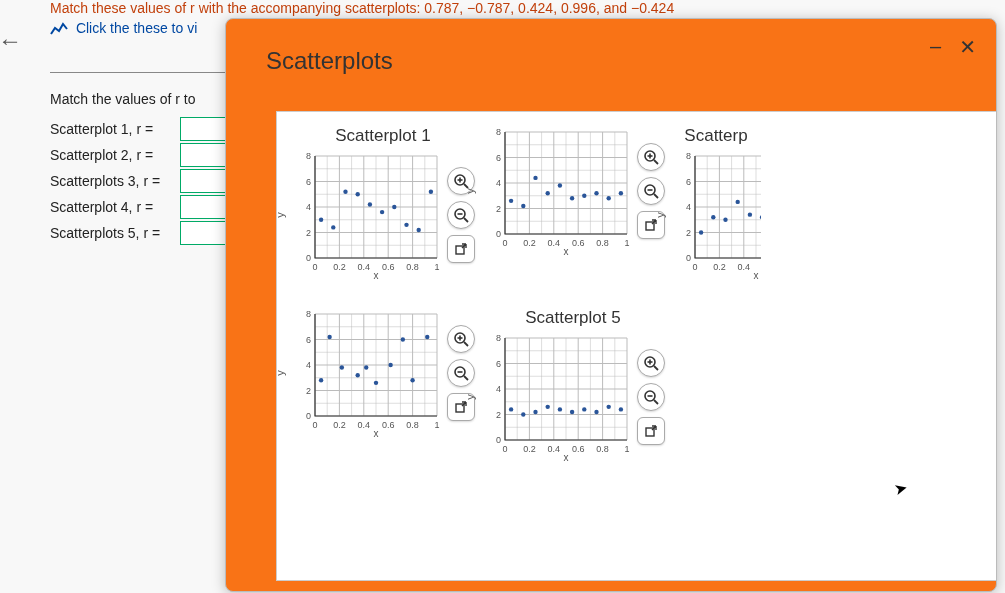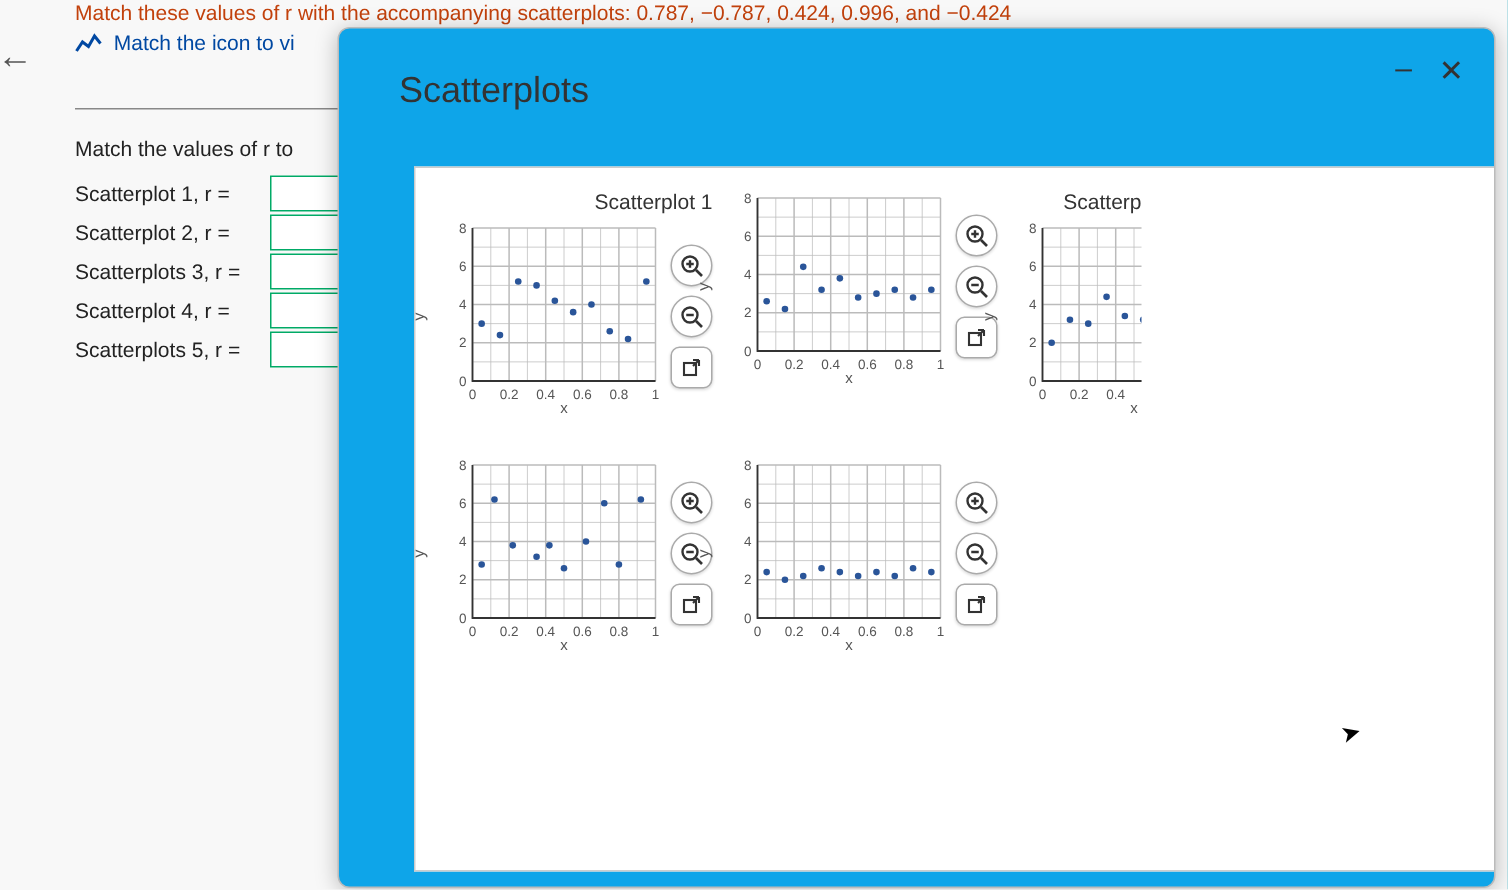--- a/index.html
+++ b/index.html
@@ -7,28 +7,28 @@
 .back-arrow{position:absolute;left:-2px;top:24px;font-size:24px;color:#555}
 .behind{position:absolute;left:50px;top:0;width:940px}
 .prompt-line1{margin-top:0;color:#c2410c}
 .icon-link{margin-top:4px;color:#0048a2}
 .icon-link svg{vertical-align:middle;margin-right:4px}
 .hr{height:1px;background:#888;margin:36px 0 18px 0;width:180px}
 .inputs-label{margin-bottom:10px}
 .input-row{display:flex;align-items:center;margin:2px 0;font-size:14px}
 .input-row span{width:130px}
 .input-row input{width:44px;height:20px;border:1px solid #0a6;background:#fff}
-.modal{position:absolute;left:225px;top:18px;width:770px;height:572px;background:#0ea5e9;border:1px solid #bbb;border-radius:8px;box-shadow:0 2px 14px rgba(0,0,0,.25)}
+.modal{position:absolute;left:225px;top:18px;width:770px;height:572px;background:#f97316;border:1px solid #bbb;border-radius:8px;box-shadow:0 2px 14px rgba(0,0,0,.25)}
 .modal-header{position:relative;padding:28px 30px 18px 40px}
 .modal-title{font-size:24px;color:#333}
 .win-btns{position:absolute;right:20px;top:16px;display:flex;gap:18px;font-size:20px;color:#333}
 .win-btns span{cursor:pointer}
 .chart-area{position:absolute;left:50px;top:92px;right:0;bottom:10px;border:1px solid #ccc;border-right:none;background:#fff;padding:14px 0 0 14px;overflow:hidden;white-space:nowrap}
 .plot-block{display:inline-block;vertical-align:top;margin:0 6px 20px 0;position:relative}
-.plot-title{text-align:right;font-size:14px;margin-bottom:4px;color:#333}
+.plot-title{text-align:center;font-size:17px;margin-bottom:4px;color:#333}
 .plot-wrap{display:flex;align-items:center}
 .plot-canvas{width:150px;height:130px;position:relative}
 .tools{display:inline-flex;flex-direction:column;gap:6px;margin-left:6px;vertical-align:top}
 .tool{width:26px;height:26px;border:1px solid #aaa;border-radius:50%;background:#fff;display:flex;align-items:center;justify-content:center;font-size:14px;color:#333;cursor:pointer;box-shadow:0 1px 2px rgba(0,0,0,.15)}
 .tool.sq{border-radius:6px}
 .row2{margin-top:8px}
 .yl{position:absolute;left:-14px;top:50%;transform:translateY(-50%) rotate(-90deg);font-size:11px;color:#555}
 .cursor{position:absolute;left:668px;top:460px;font-size:16px;color:#000;transform:rotate(-15deg)}
 </style>
 </head>
@@ -36,21 +36,21 @@
 
 <div class="viewport">
   <div class="back-arrow">←</div>
 
   <div class="behind">
     <div class="prompt-line1">Match these values of r with the accompanying scatterplots: 0.787, −0.787, 0.424, 0.996, and −0.424</div>
     <div class="icon-link">
       <svg width="18" height="14" viewBox="0 0 18 14">
           <polyline points="1,12 5,6 9,9 13,2 17,7" fill="none" stroke="#0048a2" stroke-width="2"></polyline>
         </svg>
-      <span>Match the icon to vi</span>
+      <span>Click the these to vi</span>
     </div>
     <div class="hr"></div>
     <div class="inputs-label">Match the values of r to</div>
     <div id="input-rows">
         <div class="input-row">
           <span>Scatterplot 1, r =</span>
           <input style="">
         </div>
         <div class="input-row">
           <span>Scatterplot 2, r =</span>
@@ -327,21 +327,21 @@
                     <line x1="4.5" y1="7" x2="9.5" y2="7" stroke="#333" stroke-width="1.6"></line>
                   </svg>
                 </div>
                 <div class="tool sq">
                   <svg width="16" height="16">
                     <rect x="3" y="5" width="8" height="8" fill="none" stroke="#333" stroke-width="1.4"></rect>
                     <path d="M9 7 L13 3 M13 3 H9 M13 3 V7" fill="none" stroke="#333" stroke-width="1.4"></path>
                   </svg>
                 </div>
               </div>
-            </div></div><div class="plot-block"><div class="plot-wrap">
+            </div></div><div class="plot-block"><div class="plot-title">Scatterplot 5</div><div class="plot-wrap">
               <div class="plot-canvas" style="width: 150px;"><div class="yl">y</div><svg width="150" height="130">
                   <line x1="24" x2="24" y1="6" y2="108" stroke="#bbb" stroke-width="1"></line>
                   <line x1="36.2" x2="36.2" y1="6" y2="108" stroke="#bbb" stroke-width=".5"></line>
                   <line x1="48.4" x2="48.4" y1="6" y2="108" stroke="#bbb" stroke-width="1"></line>
                   <line x1="60.6" x2="60.6" y1="6" y2="108" stroke="#bbb" stroke-width=".5"></line>
                   <line x1="72.8" x2="72.8" y1="6" y2="108" stroke="#bbb" stroke-width="1"></line>
                   <line x1="85" x2="85" y1="6" y2="108" stroke="#bbb" stroke-width=".5"></line>
                   <line x1="97.2" x2="97.2" y1="6" y2="108" stroke="#bbb" stroke-width="1"></line>
                   <line x1="109.4" x2="109.4" y1="6" y2="108" stroke="#bbb" stroke-width=".5"></line>
                   <line x1="121.6" x2="121.6" y1="6" y2="108" stroke="#bbb" stroke-width="1"></line>

